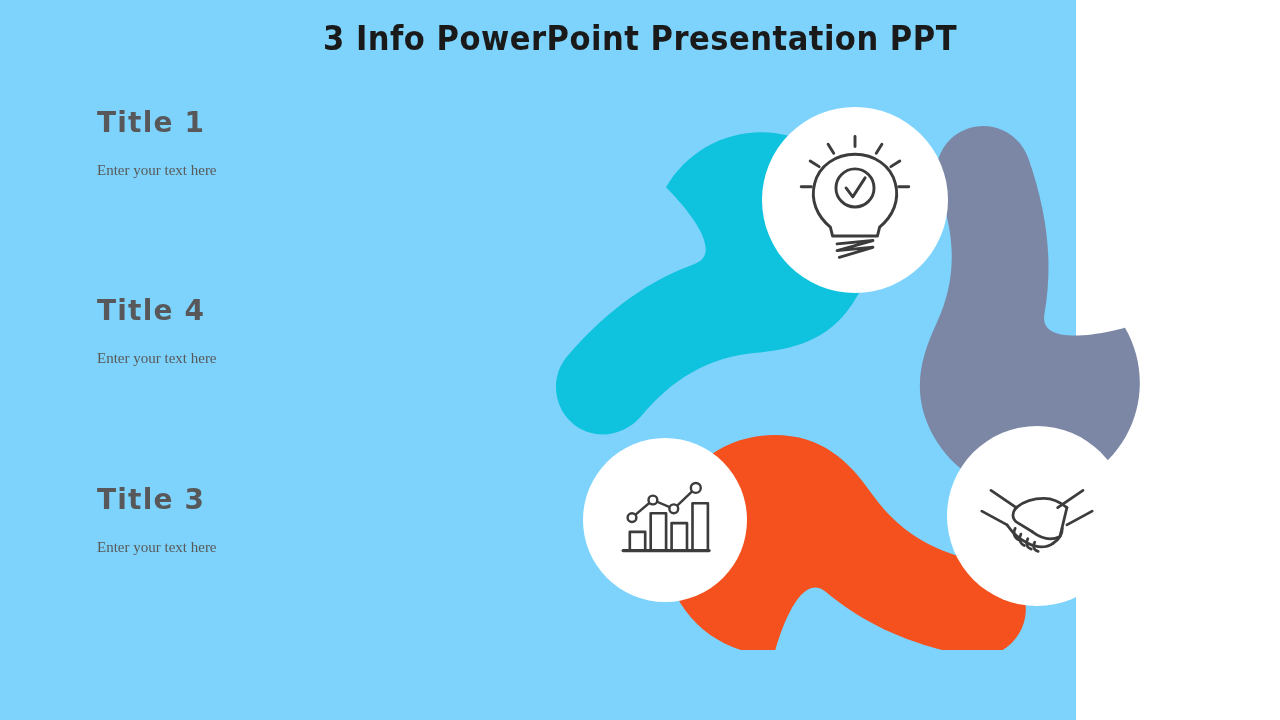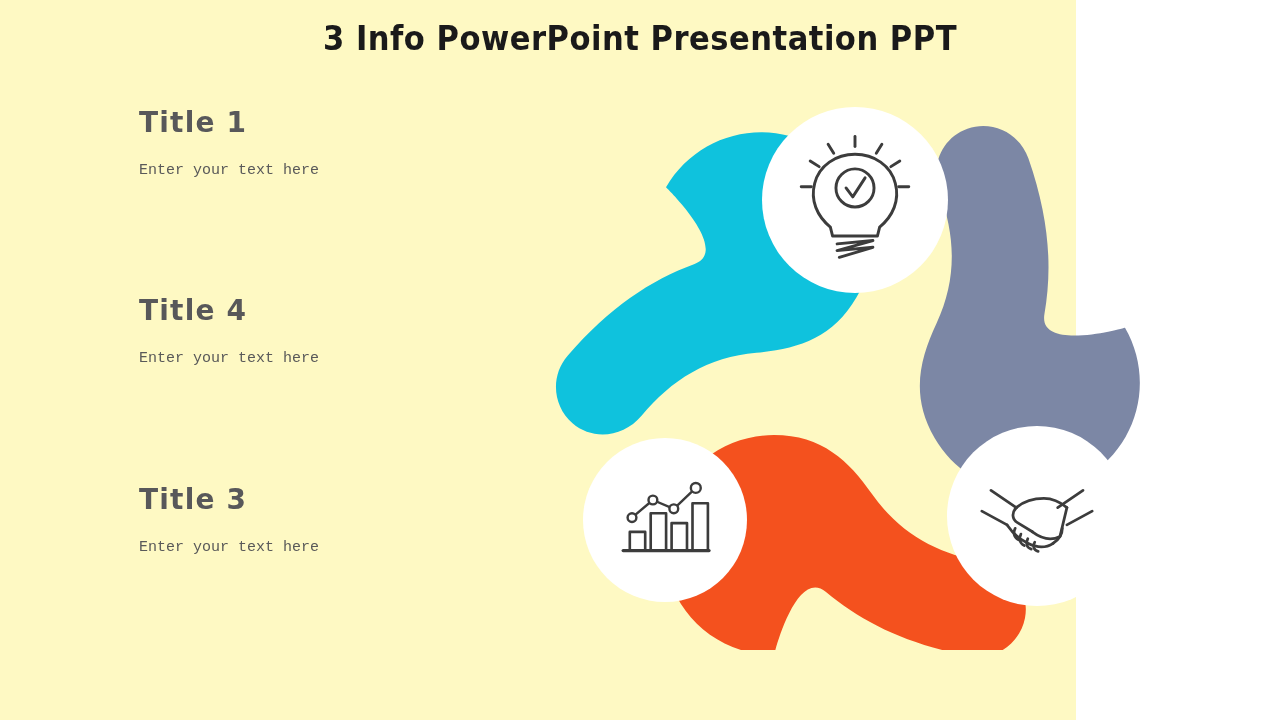--- a/index.html
+++ b/index.html
@@ -13,21 +13,21 @@
     overflow: hidden;
     font-family: "Liberation Sans", sans-serif;
     position: relative;
   }
 
   #slide {
     position: absolute;
     left: 0; top: 0;
     width: 1076px;
     height: 720px;
-    background: #fef9c3;
+    background: #7dd3fc;
   }
 
   
   #slide-title {
     position: absolute;
     left: 0;
     top: 18px;
     width: 1280px;
     text-align: center;
     font-family: "DejaVu Sans Condensed", "Liberation Sans Narrow", "Liberation Sans", sans-serif;
@@ -35,34 +35,33 @@
     font-weight: bold;
     color: #1a1a1a;
     letter-spacing: 0.5px;
     white-space: nowrap;
   }
 
   
   .text-block {
     position: absolute;
     left: 97px;
-    margin-left: 42px;
   }
   .block-title {
     font-family: "DejaVu Sans", "Liberation Sans", sans-serif;
     font-size: 28px;
     font-weight: bold;
     color: #58585a;
     letter-spacing: 1.2px;
     line-height: 1.1;
     margin: 0;
     white-space: nowrap;
   }
   .block-body {
-    font-family: Liberation Mono, monospace;
+    font-family: Liberation Serif, serif;
     font-size: 15px;
     font-weight: normal;
     color: #595959;
     margin: 0;
     padding-top: 23px;
     white-space: nowrap;
   }
   #block-1 { top: 108px; }
   #block-2 { top: 296px; }
   #block-3 { top: 485px; }

